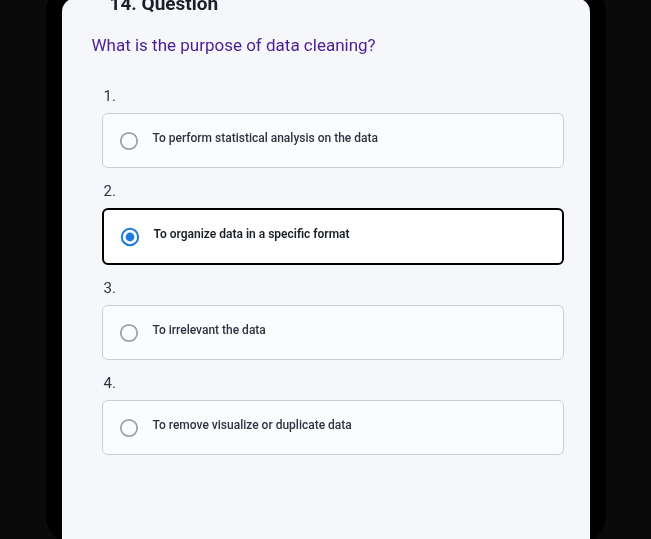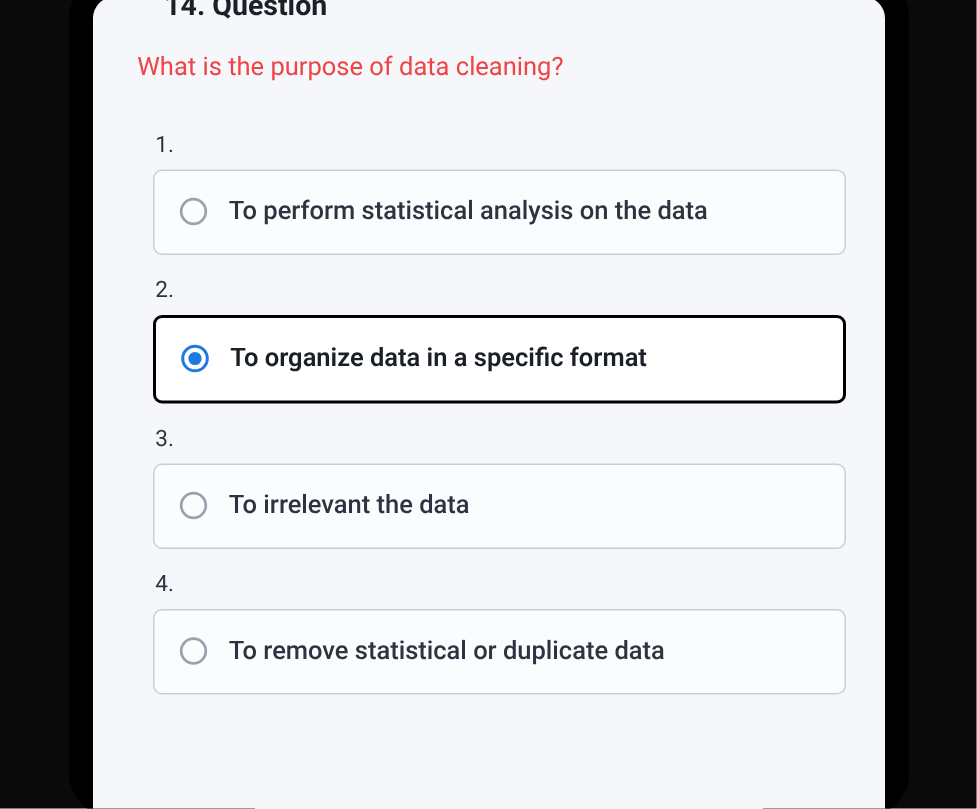--- a/index.html
+++ b/index.html
@@ -32,21 +32,21 @@
   }
   .header-row {
     font-weight: 700;
     font-size: 19px;
     color: #1b2027;
     padding: 0 0 6px 22px;
     margin-top: -6px;
   }
   .question-text {
     font-size: 17px;
-    color: #ef4444;
+    color: #4c1d95;
     padding: 14px 4px 22px 4px;
     font-weight: 400;
   }
   .options {
     padding-left: 14px;
   }
   .opt-num {
     font-size: 15px;
     color: #2d3440;
     padding: 10px 0 8px 2px;
@@ -67,21 +67,21 @@
     background: #ffffff;
   }
   .radio {
     flex: 0 0 auto;
     width: 20px;
     height: 20px;
     margin-top: 1px;
   }
   .radio svg { display: block; }
   .opt-label {
-    font-size: 17px;
+    font-size: 12px;
     color: #2d3440;
     line-height: 1.35;
     font-weight: 500;
   }
   .option-card.selected .opt-label { font-weight: 600; color: #1b2027; }
 </style>
 </head>
 <body>
 
 <div class="phone-frame">
@@ -124,18 +124,18 @@
         <span class="opt-label">To irrelevant the data</span>
       </div>
 
       <div class="opt-num">4.</div>
       <div class="option-card">
         <span class="radio">
           <svg width="20" height="20" viewBox="0 0 20 20">
               <circle cx="10" cy="10" r="8.2" fill="none" stroke="#9aa2ad" stroke-width="1.8"></circle>
             </svg>
         </span>
-        <span class="opt-label">To remove statistical or duplicate data</span>
+        <span class="opt-label">To remove visualize or duplicate data</span>
       </div>
 
     </div>
   </div>
 </div>
 
 </body></html>

